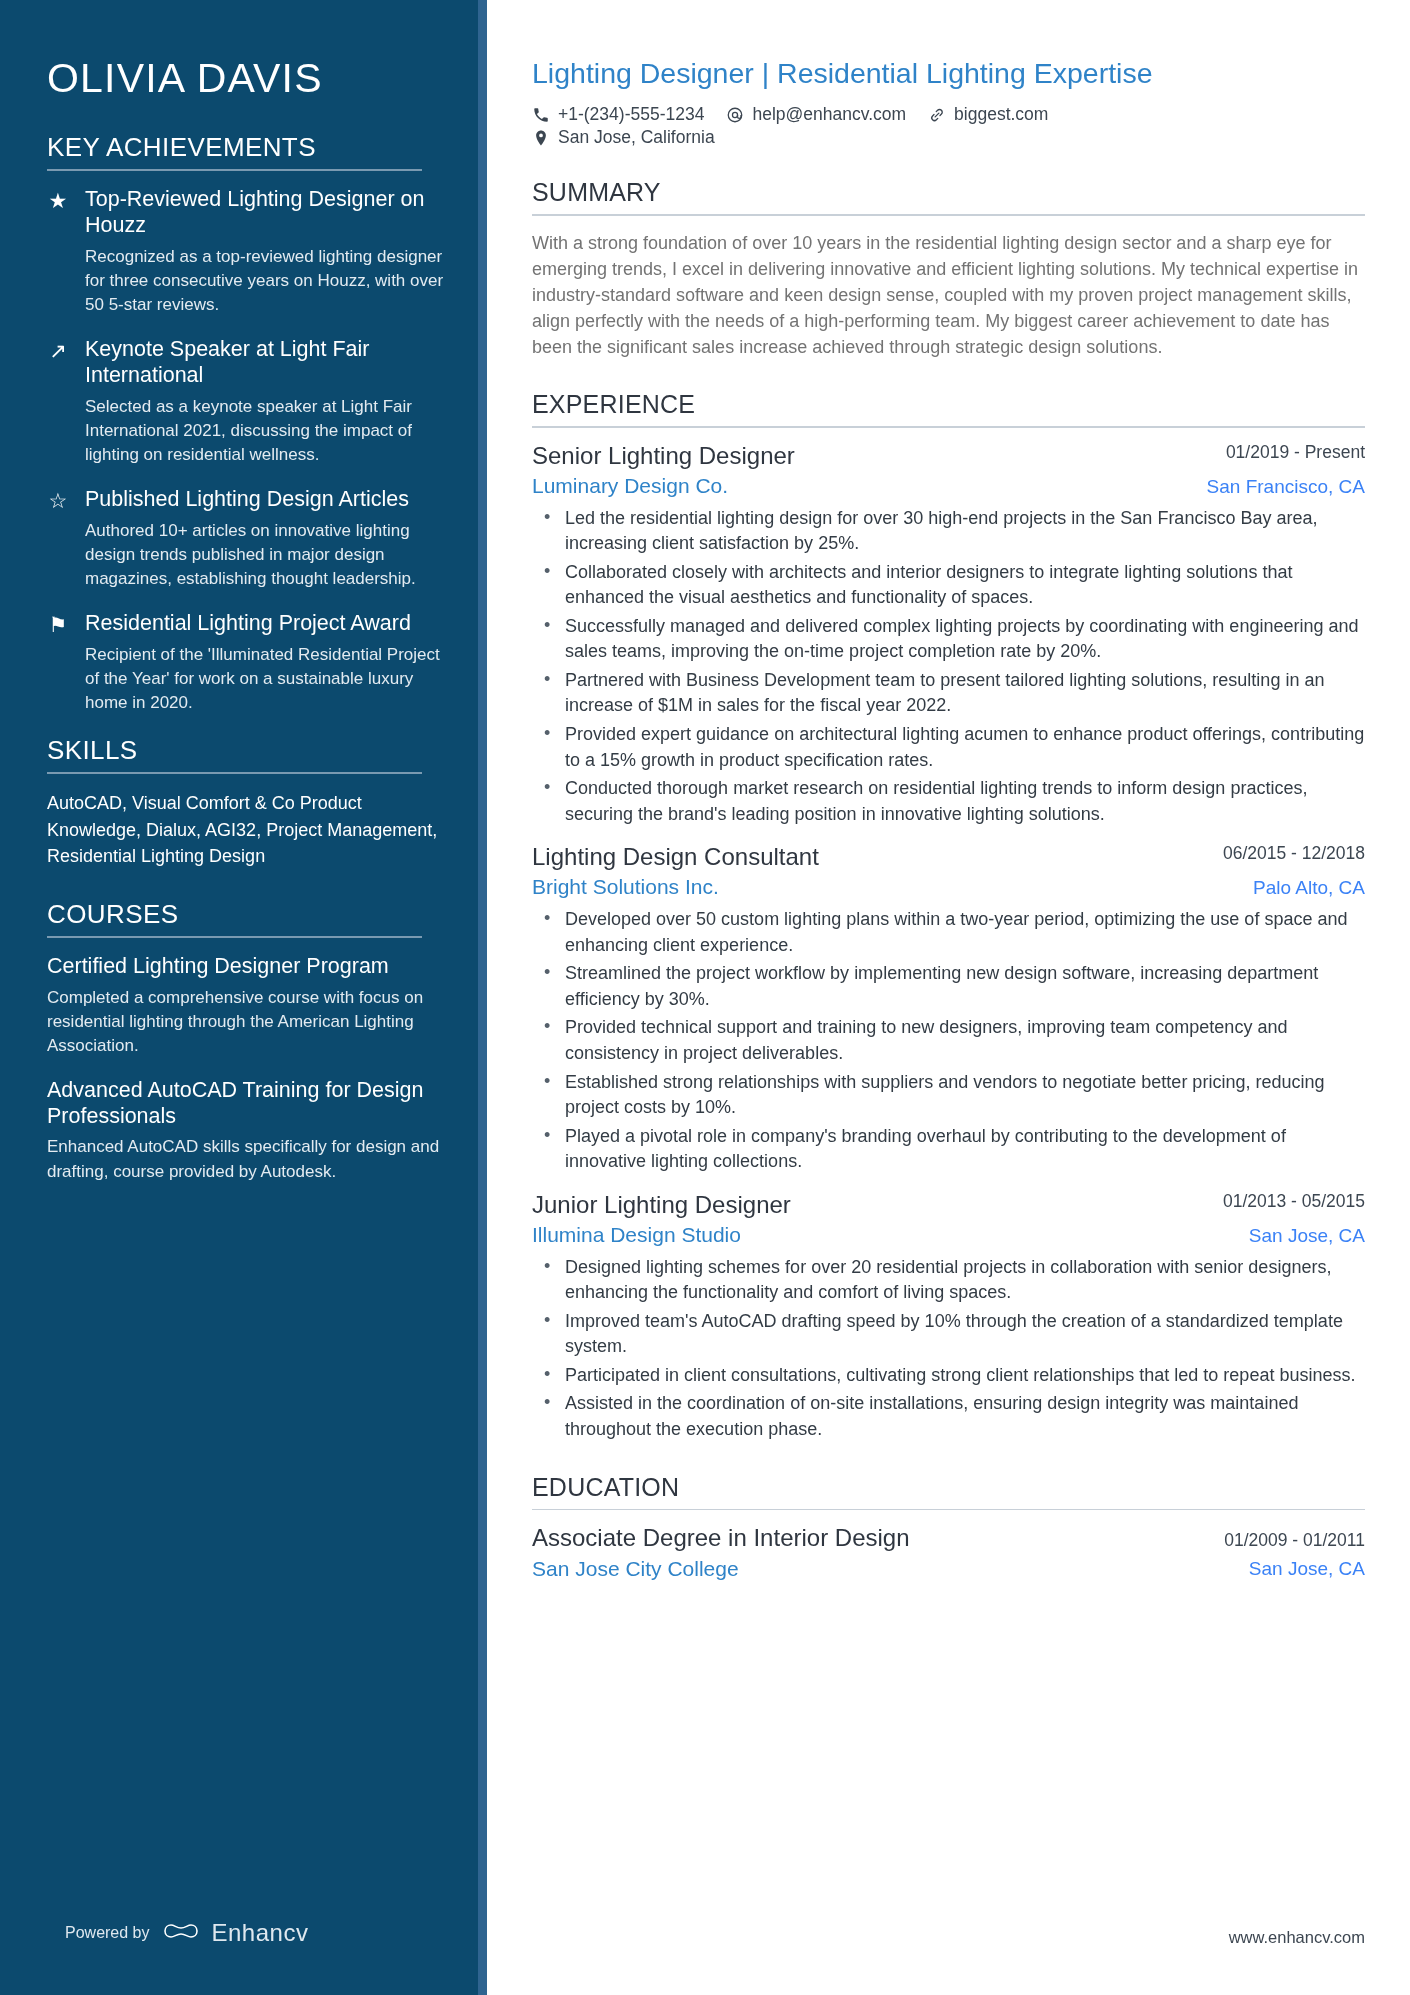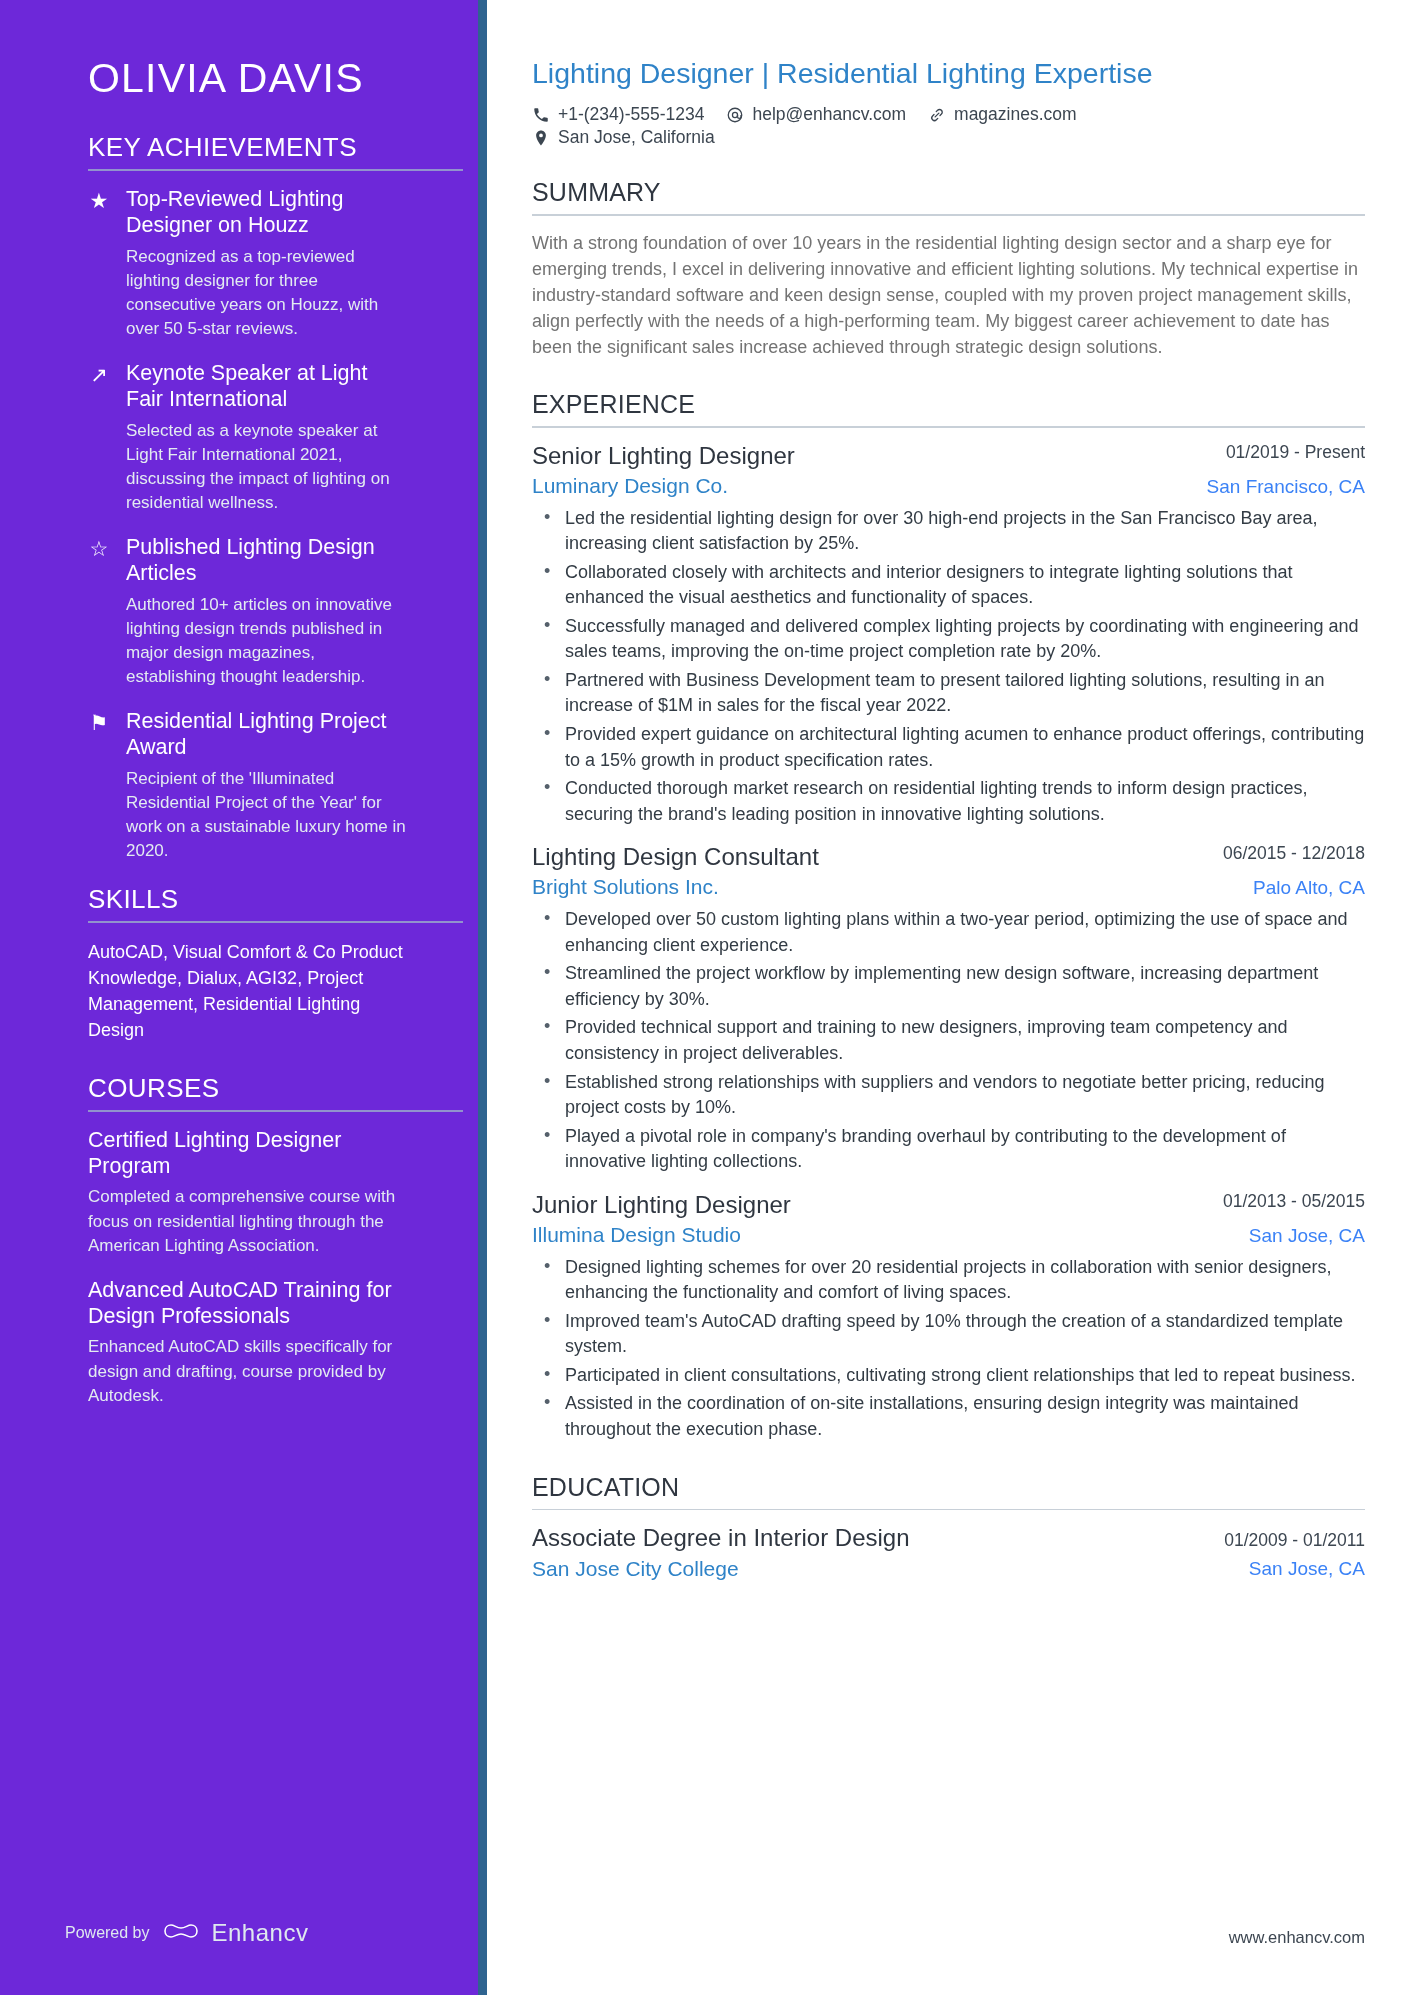--- a/index.html
+++ b/index.html
@@ -18,25 +18,25 @@
   .page {
     display: flex;
     width: 1410px;
     height: 1995px;
     position: relative;
   }
 
   
   .sidebar {
     width: 487px;
-    background: #6d28d9;
+    background: #0c4a6e;
     color: #ffffff;
     position: relative;
     box-sizing: border-box;
-    padding: 0 78px;
+    padding: 0 37px;
     flex: 0 0 487px;
   }
   .sidebar::after {
     content: "";
     position: absolute;
     top: 0; right: 0; bottom: 0;
     width: 9px;
     background: #2f6490;
   }
   .name {
@@ -337,21 +337,21 @@
         <span>help@enhancv.com</span>
       </span>
       <span class="contact-item">
         <span class="contact-ico">
           <svg width="18" height="18" viewBox="0 0 24 24" fill="none" stroke="#3c4651" stroke-width="1.8" stroke-linecap="round">
               <path d="M9.5 14.5l5-5"></path>
               <path d="M11 7.5l1.8-1.8a3.6 3.6 0 1 1 5.1 5.1L16 12.6"></path>
               <path d="M13 16.5l-1.8 1.8a3.6 3.6 0 1 1-5.1-5.1L8 11.4"></path>
             </svg>
         </span>
-        <span>magazines.com</span>
+        <span>biggest.com</span>
       </span>
     </div>
 
     <div class="contact-row">
       <span class="contact-item">
         <span class="contact-ico">
           <svg width="18" height="18" viewBox="0 0 24 24" fill="#3c4651">
               <path d="M12 2c-3.6 0-6.5 2.9-6.5 6.5C5.5 13.6 12 22 12 22s6.5-8.4 6.5-13.5C18.5 4.9 15.6 2 12 2zm0 9a2.5 2.5 0 1 1 0-5 2.5 2.5 0 0 1 0 5z"></path>
             </svg>
         </span>

